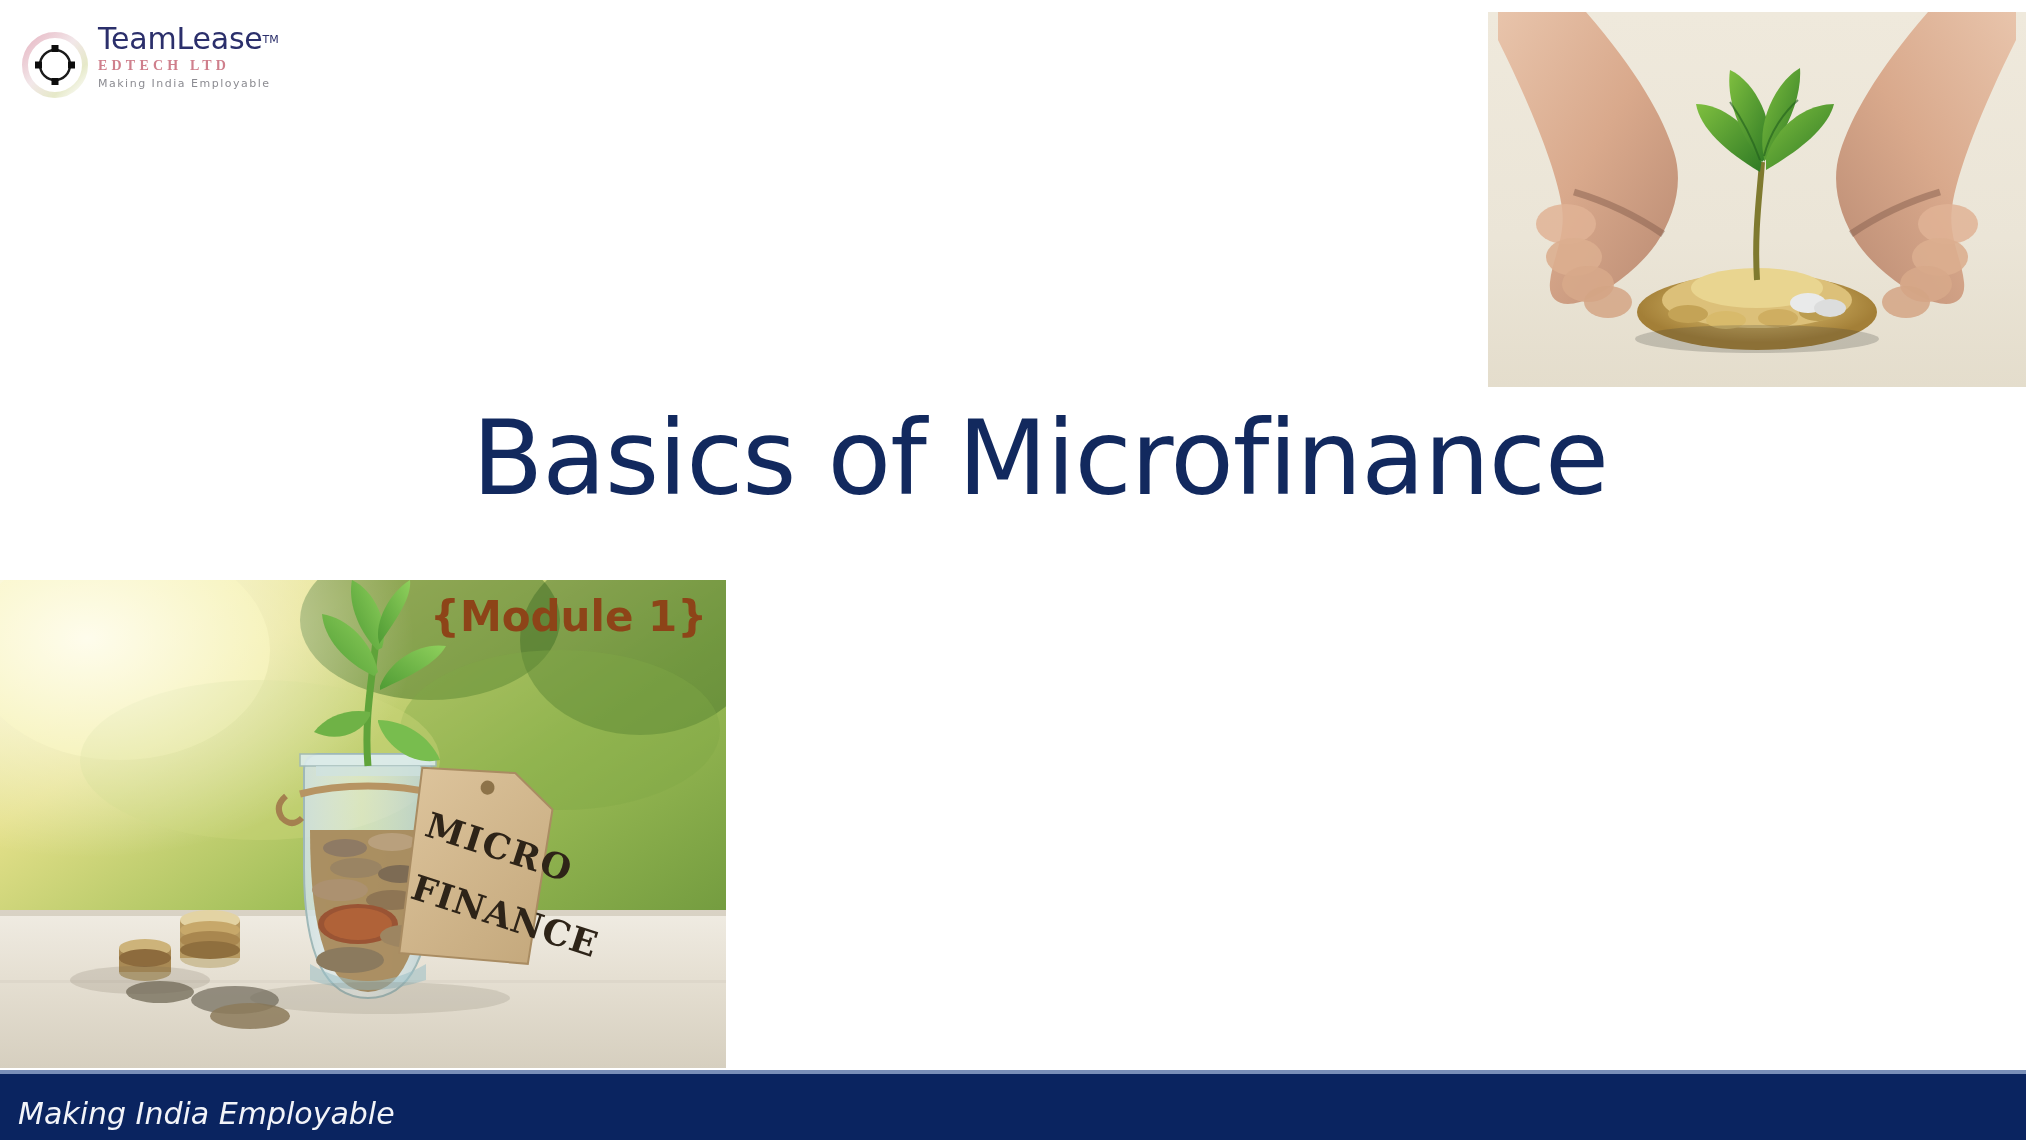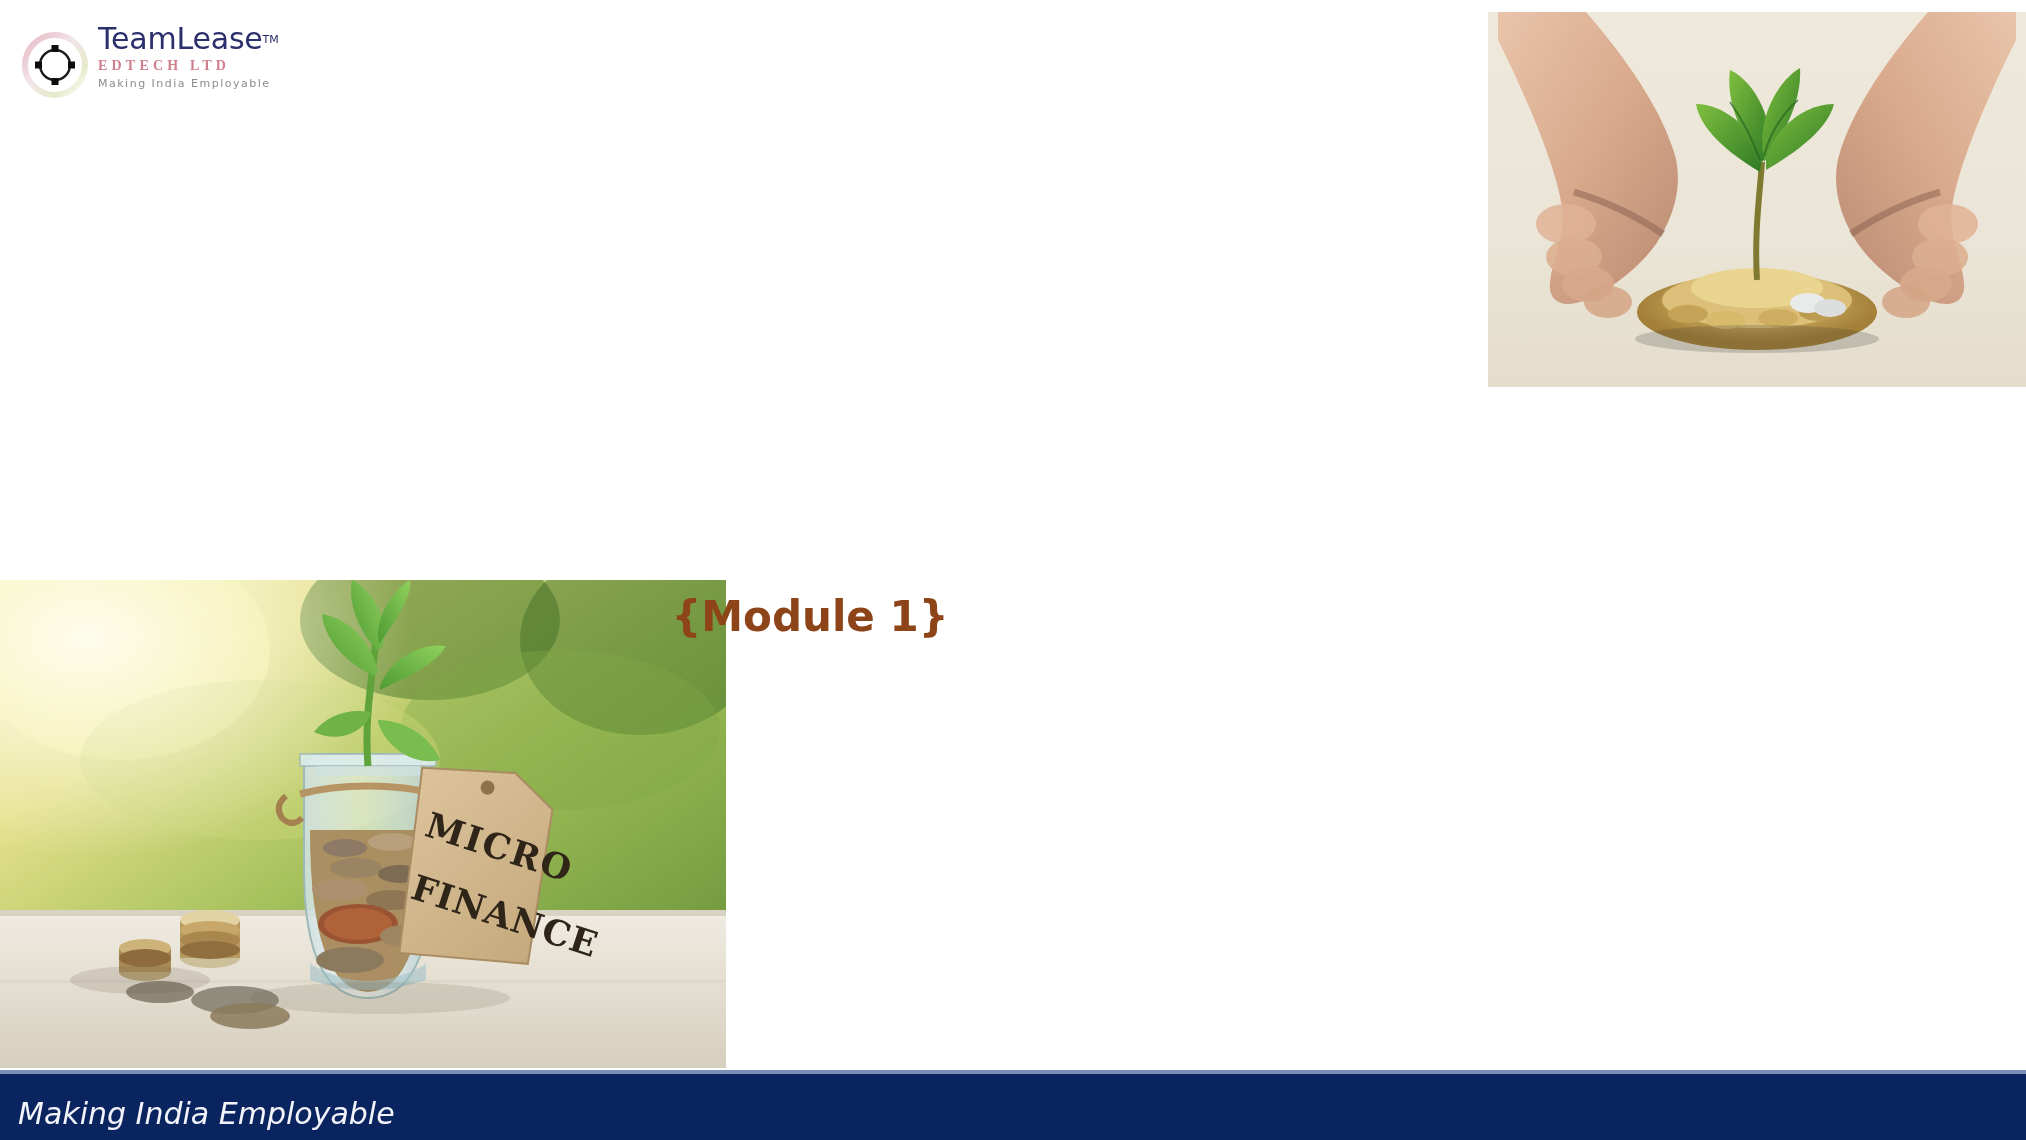--- a/index.html
+++ b/index.html
@@ -108,21 +108,21 @@
     color: #12295e;
     line-height: 1.08;
     white-space: nowrap;
     letter-spacing: -1px;
   }
   #subtitle {
     position: absolute;
     left: 430px;
     top: 580px;
     width: 760px;
-    text-align: center;
+    text-align: left;
     font-family: "DejaVu Sans", sans-serif;
     font-size: 42px;
     font-weight: bold;
     color: #8d4418;
     letter-spacing: 0px;
   }
 
   
   #footer-bar {
     position: absolute;
@@ -348,19 +348,20 @@
       <path d="M377 70 C356 48 348 20 352 0 C374 10 390 44 382 68 Z" fill="url(#sproutg)"></path>
       <path d="M379 64 C398 38 412 16 410 0 C390 12 374 42 379 62 Z" fill="url(#sproutg)"></path>
       <path d="M380 110 C410 96 436 84 446 66 C420 62 390 80 380 106 Z" fill="url(#sproutg)"></path>
       <path d="M378 140 C404 140 430 156 440 180 C414 186 386 168 378 142 Z" fill="#78bd4e"></path>
       <path d="M370 132 C348 128 326 136 314 152 C334 162 360 156 370 136 Z" fill="#6fb246"></path>
 
       <ellipse cx="380" cy="418" rx="130" ry="16" fill="#6a6252" opacity="0.16"></ellipse>
     </svg>
   </div>
 
+  <div id="title">Basics of Microfinance</div>
   <div id="subtitle">{Module 1}</div>
 
   <div id="footer-bar">
     <div id="footer-text">Making India Employable</div>
   </div>
 
 </div>
 
 </body></html>

